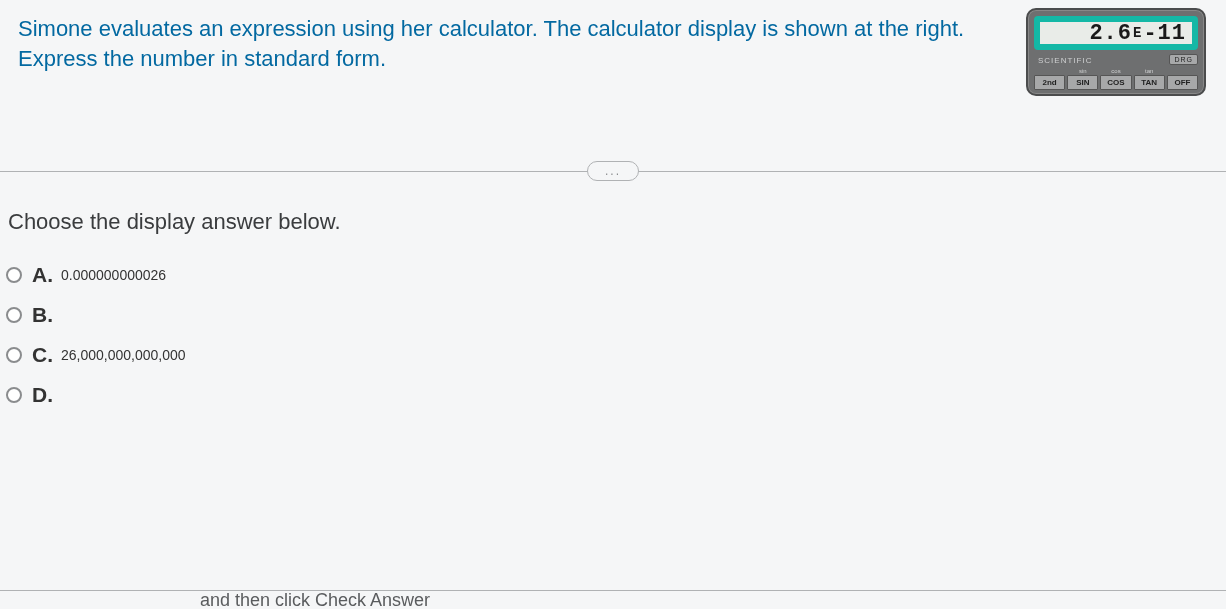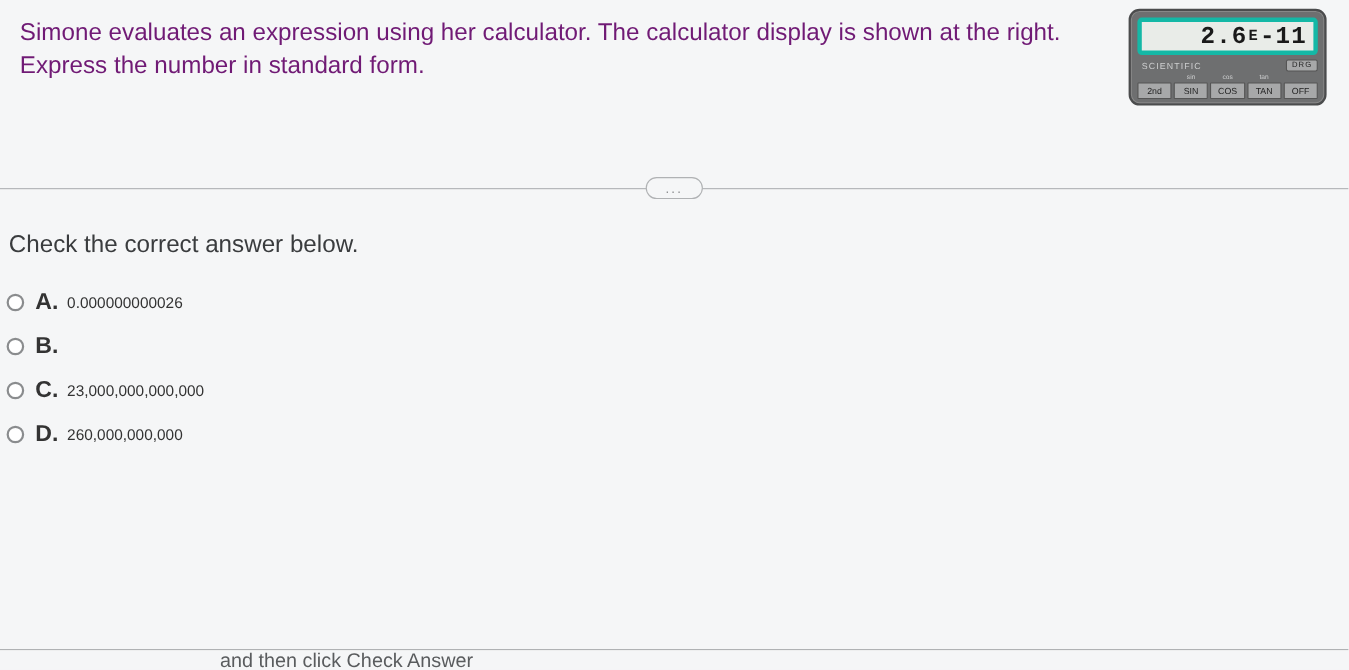--- a/index.html
+++ b/index.html
@@ -12,37 +12,37 @@
     overflow: hidden;
     position: relative;
   }
   .top-section {
     padding: 14px 18px 0 18px;
     position: relative;
   }
   .question-text {
     font-size: 22px;
     line-height: 1.35;
-    color: #701a75;
+    color: #0369a1;
     max-width: 960px;
   }
   .calculator {
     position: absolute;
     right: 20px;
     top: 8px;
     width: 180px;
     background: #6e6f70;
     border: 2px solid #4b4c4d;
     border-radius: 10px;
     padding: 6px 6px 4px 6px;
     box-shadow: inset 0 0 0 1px #888;
   }
   .calc-display {
     background: #e9ece8;
-    border: 4px solid #14b8a6;
+    border: 6px solid #14b8a6;
     border-radius: 4px;
     height: 34px;
     display: flex;
     align-items: center;
     justify-content: flex-end;
     padding: 0 6px;
     font-family: 'Courier New', monospace;
     font-size: 22px;
     letter-spacing: 1px;
     color: #1a1a1a;
@@ -75,20 +75,21 @@
   }
   .calc-small-labels span {
     flex: 1;
     text-align: center;
     font-size: 6px;
     color: #cfd0d1;
   }
   .calc-buttons {
     display: flex;
     gap: 2px;
+    font-weight: bold;
   }
   .calc-btn {
     flex: 1;
     background: #a7a8a9;
     border: 1px solid #555;
     font-size: 8px;
     text-align: center;
     padding: 2px 0;
     color: #222;
     border-radius: 1px;
@@ -202,38 +203,37 @@
       <div class="calc-btn">OFF</div>
     </div>
   </div>
 </div>
 
 <div class="divider-wrap">
   <div class="divider-line"></div>
   <div class="divider-pill">...</div>
 </div>
 
-<div class="prompt">Check the correct answer below.</div>
+<div class="prompt">Choose the display answer below.</div>
 
 <div class="options">
   <div class="option">
     <div class="radio"></div>
     <span class="opt-label">A.</span>
     <span class="opt-text">0.000000000026</span>
   </div>
   <div class="option">
     <div class="radio"></div>
     <span class="opt-label">B.</span>
   </div>
   <div class="option">
     <div class="radio"></div>
     <span class="opt-label">C.</span>
-    <span class="opt-text">23,000,000,000,000</span>
+    <span class="opt-text">26,000,000,000,000</span>
   </div>
   <div class="option">
     <div class="radio"></div>
     <span class="opt-label">D.</span>
-    <span class="opt-text">260,000,000,000</span>
   </div>
 </div>
 
 <div class="footer-line"></div>
 <div class="footer-text">and then click Check Answer</div>
 
 </body></html>

